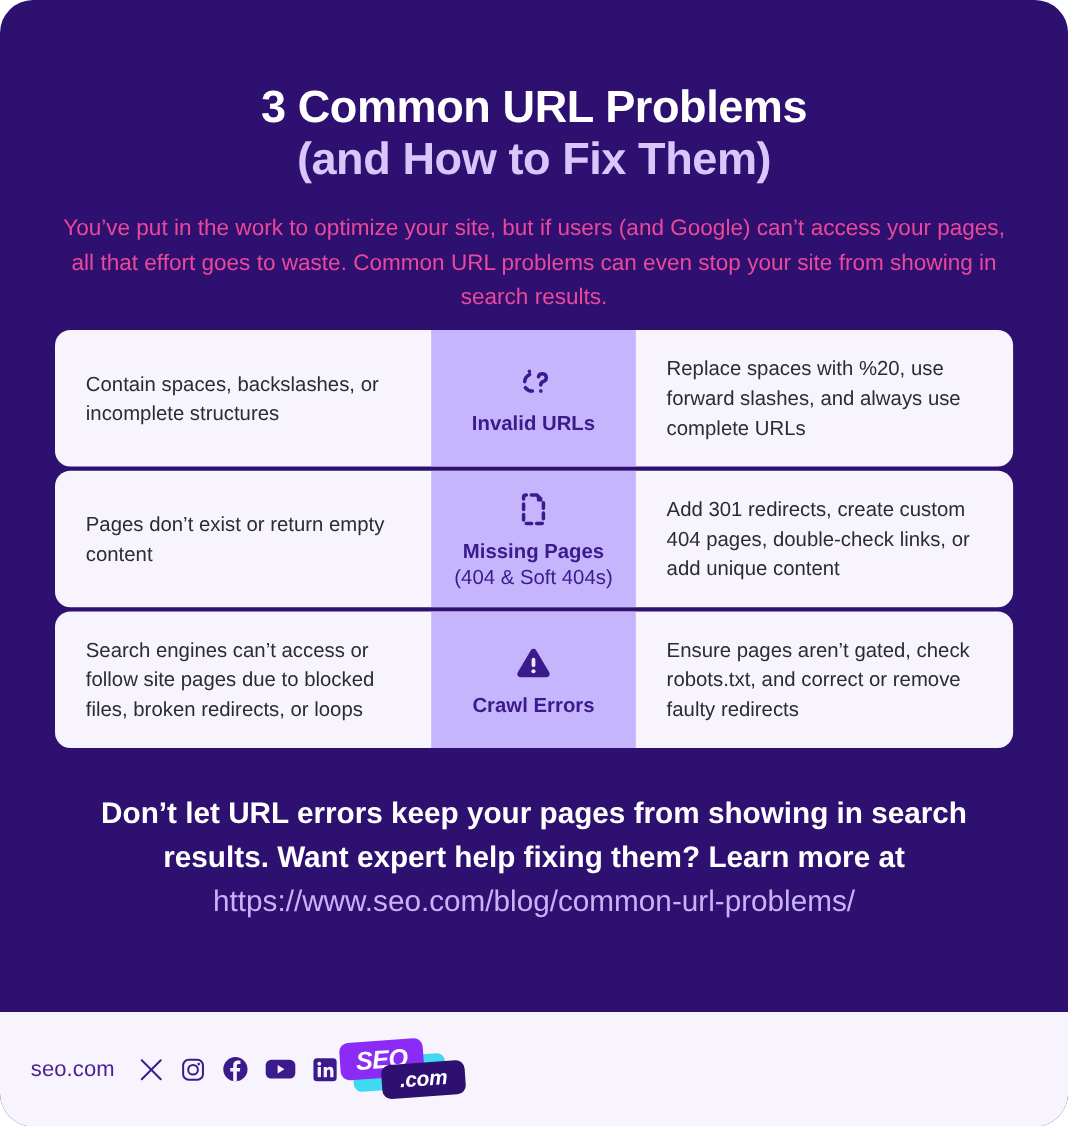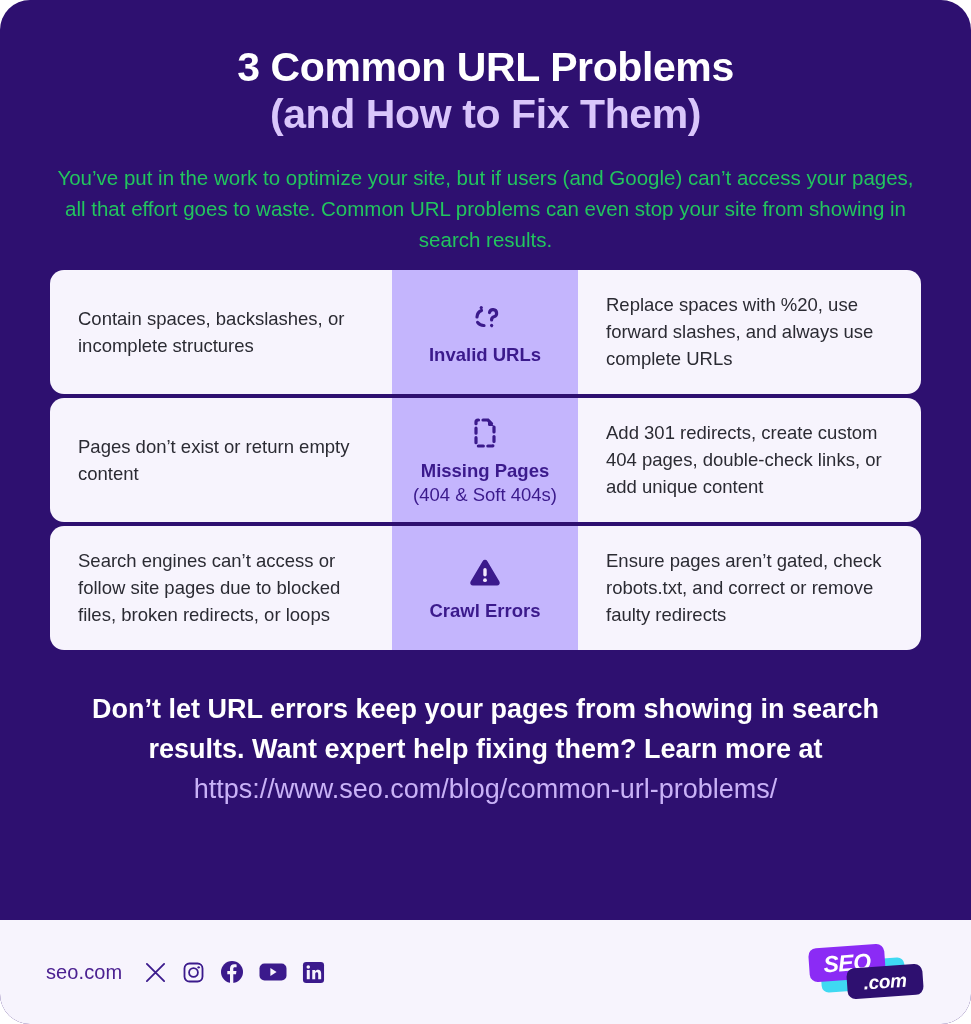--- a/index.html
+++ b/index.html
@@ -20,34 +20,35 @@
     border-radius: 30px;
     overflow: hidden;
     display: flex;
     flex-direction: column;
   }
 
   
   .header {
     padding: 44px 46px 0 46px;
     text-align: center;
+    margin-top: 30px;
   }
   .title-line {
     font-size: 41px;
     font-weight: 700;
     letter-spacing: -0.4px;
     line-height: 1.14;
   }
   .title-line.one { color: #FFFFFF; }
   .title-line.two { color: #D9C6FB; }
 
   .intro {
     margin: 26px auto 0 auto;
     max-width: 872px;
-    color: #22c55e;
+    color: #ec4899;
     font-size: 20.5px;
     line-height: 1.5;
     font-weight: 400;
   }
 
   
   .col-headers {
     display: flex;
     margin-top: 34px;
     padding: 0 50px;
@@ -142,22 +143,21 @@
     font-weight: 400;
   }
 
   
   .footer {
     margin-top: auto;
     height: 104px;
     background: #F7F4FD;
     display: flex;
     align-items: center;
-    justify-content: space-between;
-    padding: 0 46px;
+    padding: 0 28px;
   }
   .footer-left {
     display: flex;
     align-items: center;
     gap: 22px;
   }
   .footer-brand {
     color: #4B2191;
     font-size: 20px;
     letter-spacing: 0.1px;

